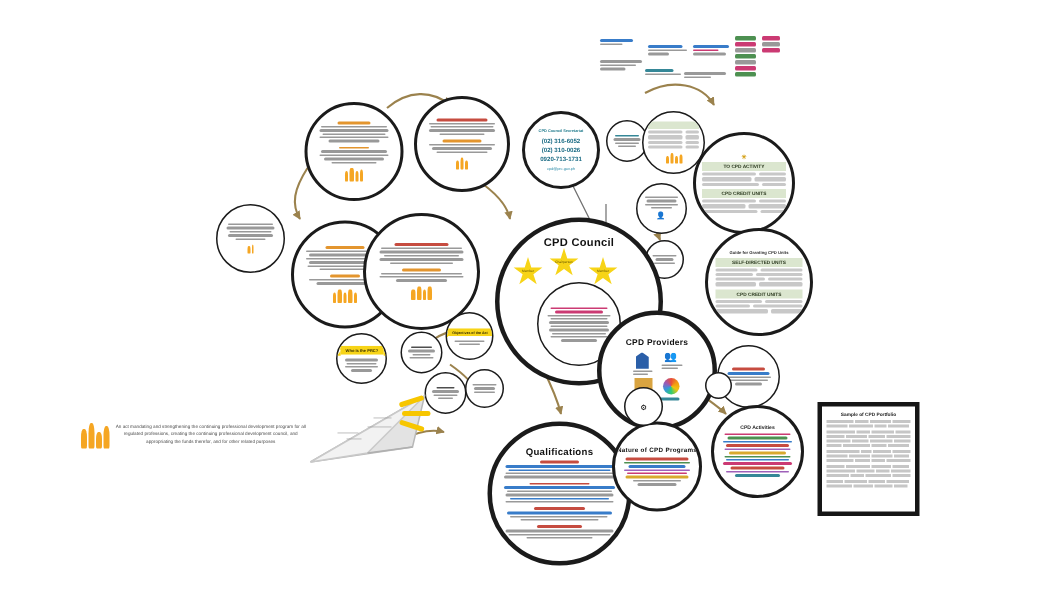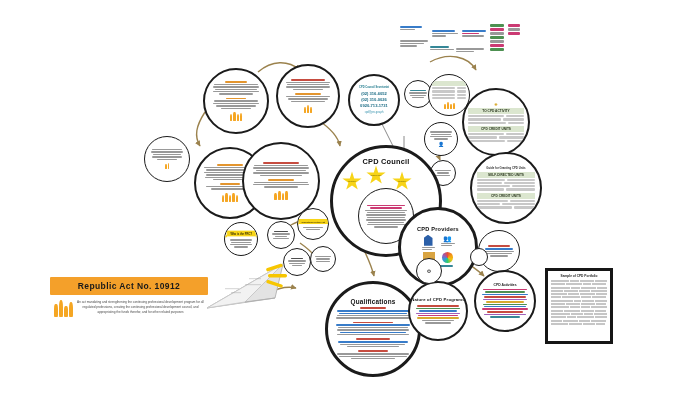--- a/index.html
+++ b/index.html
@@ -671,21 +671,20 @@
   </svg>
   <svg style="position:absolute;left:266px;top:262px;width:24px;height:28px;" viewBox="0 0 24 28">
     <g fill="#f7c600">
       <rect x="0" y="4" width="17" height="3.4" rx="1.6" transform="rotate(-18 8 6)"></rect>
       <rect x="2" y="12" width="19" height="3.4" rx="1.6"></rect>
       <rect x="0" y="20" width="17" height="3.4" rx="1.6" transform="rotate(18 8 22)"></rect>
     </g>
   </svg>
 
   <div id="ra-card">
-    <div id="ra-banner">Republic Act No. 10912</div>
     <div id="ra-body">
       <div class="people">
         <i style="width:4px;height:13px"></i>
           <i style="width:4px;height:17px"></i>
           <i style="width:4px;height:11px"></i>
           <i style="width:4px;height:15px"></i>
       </div>
       <div id="ra-text">An act mandating and strengthening the continuing professional development program for all regulated professions, creating the continuing professional development council, and appropriating the funds therefor, and for other related purposes</div>
     </div>
   </div>

